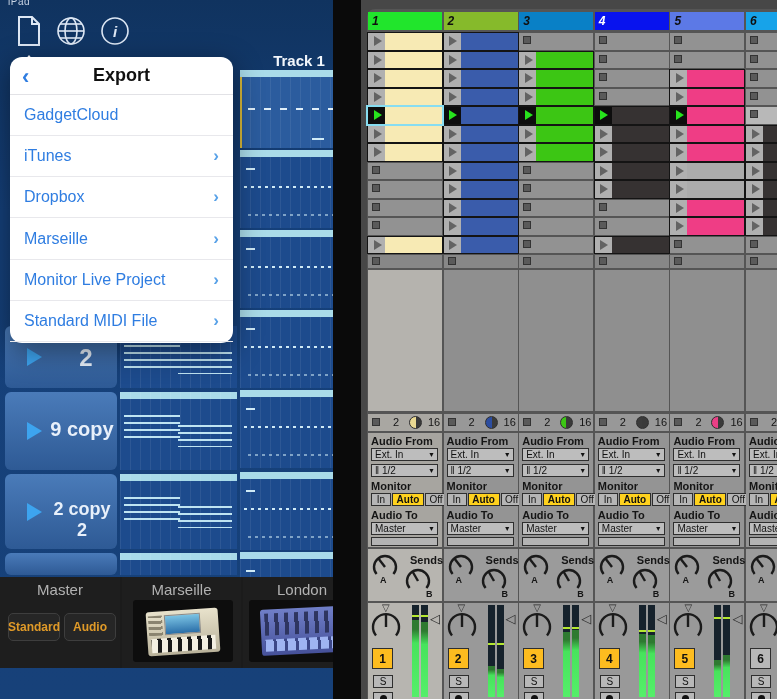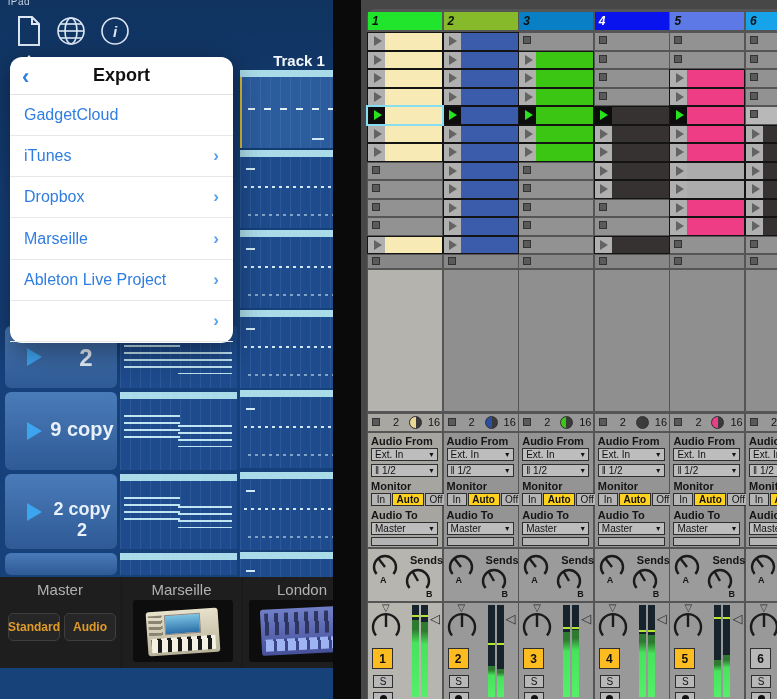--- a/index.html
+++ b/index.html
@@ -210,24 +210,25 @@
           </div>
           <div class="pop-item abs" style="left: 0px; top: 120.4px; width: 100%;">
             <span class="lbl">Dropbox</span>
             <span class="chev">›</span>
           </div>
           <div class="pop-item abs" style="left: 0px; top: 161.6px; width: 100%;">
             <span class="lbl">Marseille</span>
             <span class="chev">›</span>
           </div>
           <div class="pop-item abs" style="left: 0px; top: 202.8px; width: 100%;">
-            <span class="lbl">Ableton Live Project</span>
+            <span class="lbl">Monitor Live Project</span>
             <span class="chev">›</span>
           </div>
           <div class="pop-item abs" style="left: 0px; top: 244px; width: 100%;">
+            <span class="lbl">Standard MIDI File</span>
             <span class="chev">›</span>
           </div>
         </div>
     </div>
 
     <div id="devices" class="abs">
         <div class="abs" style="left: 0px; top: 0px; width: 120px; height: 91px; background: rgb(30, 30, 30);">
           <div class="dev-title abs" style="left: 0px; top: 4px; width: 100%;">Master</div>
           <div class="fx-btn abs" style="left: 8px; top: 36px; width: 52px;">Standard</div>
           <div class="fx-btn abs" style="left: 64px; top: 36px; width: 52px;">Audio</div>

